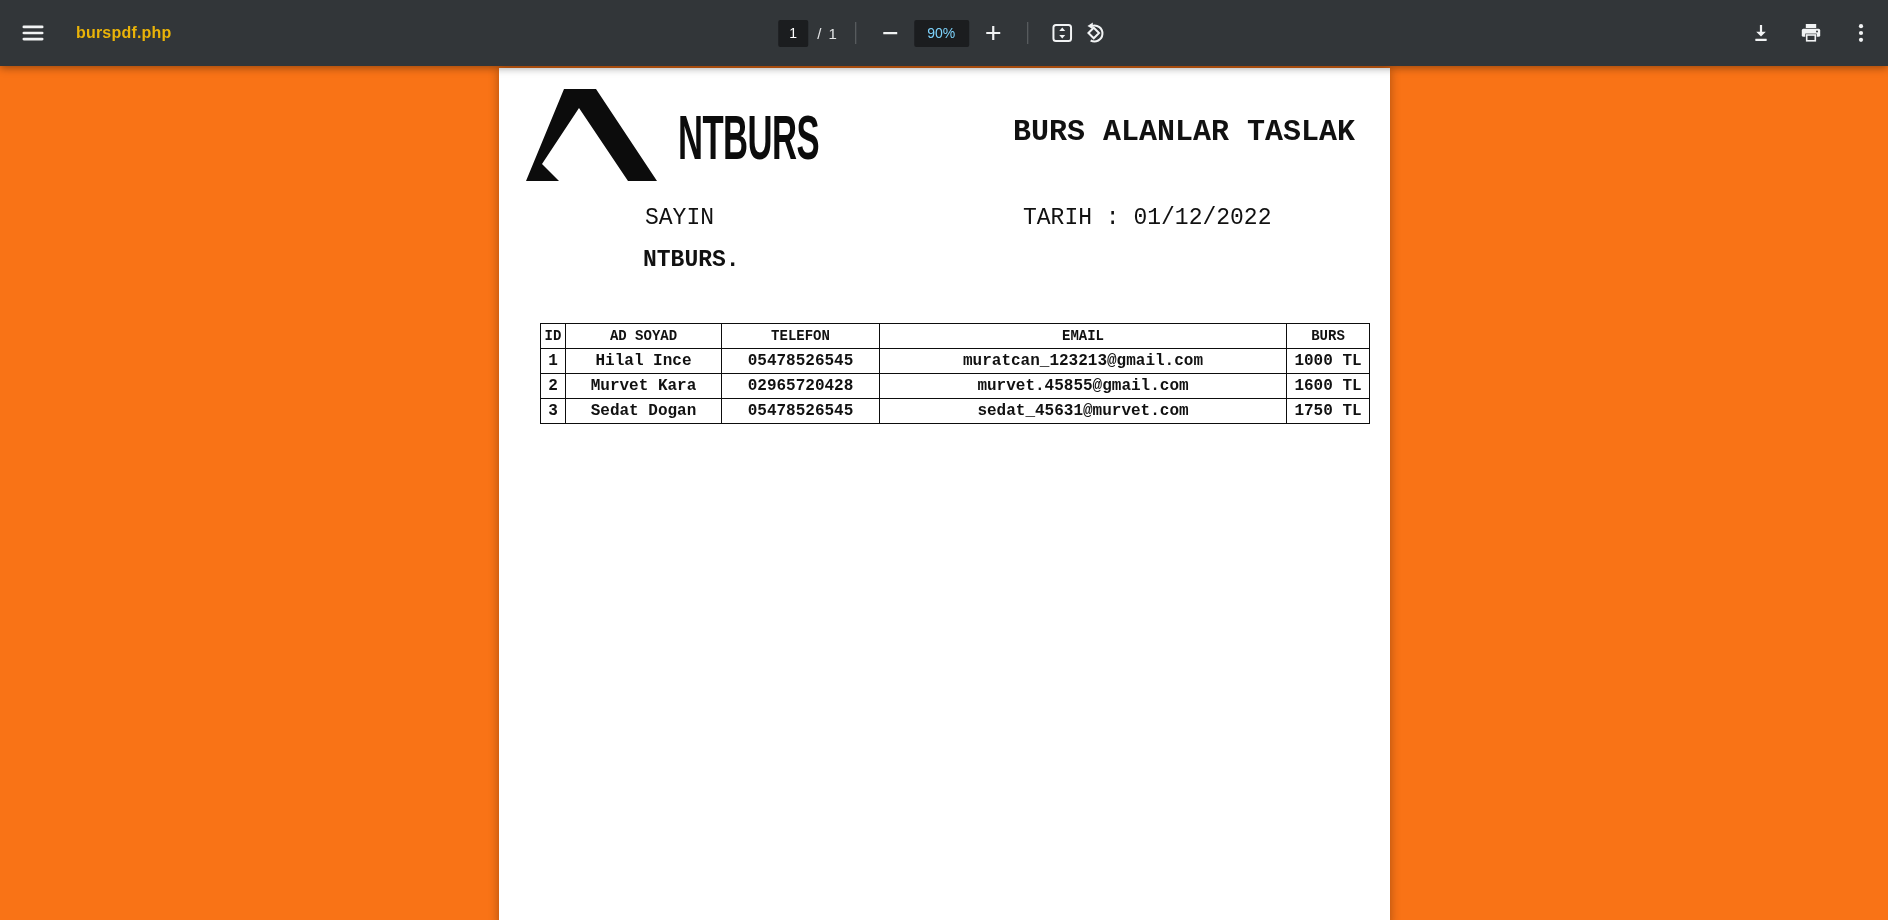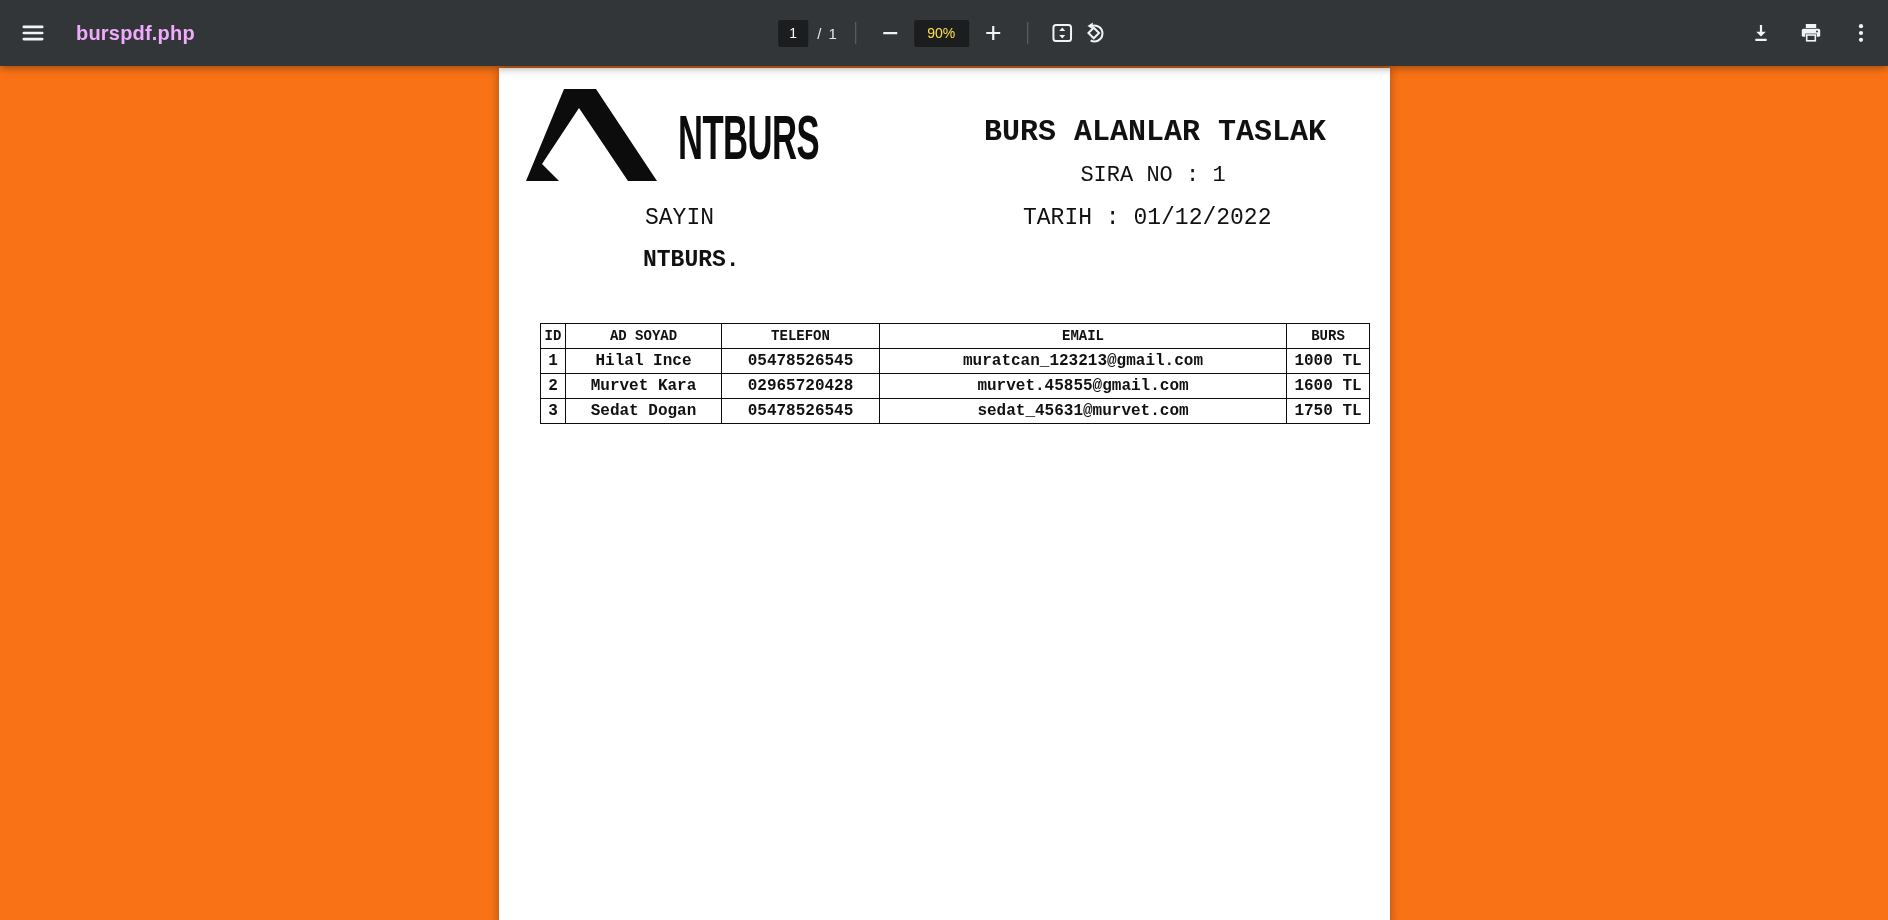--- a/index.html
+++ b/index.html
@@ -13,55 +13,55 @@
     box-shadow:0 2px 8px rgba(0,0,0,.38);
     color:#f1f3f4;
   }
   .tb-left{ display:flex; align-items:center; padding-left:14px; }
   .icon-btn{
     background:none; border:none; color:#f1f3f4; cursor:pointer;
     display:flex; align-items:center; justify-content:center;
     width:38px; height:38px; border-radius:50%;
   }
   .doc-title{
-    margin-left:24px; font-size:20px; font-weight:bold; letter-spacing:.2px; color:#f0abfc;
+    margin-left:24px; font-size:16px; font-weight:bold; letter-spacing:.2px; color:#eab308;
   }
   .tb-center{
     position:absolute; left:50%; top:50%; transform:translate(-50%,-50%);
     display:flex; align-items:center;
   }
   .page-input{
     width:30px; height:27px; background:#1b1d1f; border:none; border-radius:2px;
     color:#fff; text-align:center; font-size:14px; font-family:"Liberation Sans",sans-serif;
   }
   .page-total{ display:flex; gap:7px; margin-left:9px; font-size:15px; color:#e4e6e7; }
   .tb-divider{ width:1px; height:22px; background:#63676a; margin:0 18px; }
   .zoom-box{
-    width:55px; height:27px; background:#1b1d1f; border-radius:2px; color:#fde047;
+    width:55px; height:27px; background:#1b1d1f; border-radius:2px; color:#7dd3fc;
     font-size:14px; display:flex; align-items:center; justify-content:center; margin:0 8px;
   }
   .sq-btn{ width:32px; height:32px; border-radius:50%; }
   .tb-right{ margin-left:auto; display:flex; align-items:center; gap:12px; padding-right:8px; }
 
   
   .viewer{ position:absolute; left:0; right:0; top:66px; bottom:0; background:#f97316; overflow:hidden; }
   .page{
     position:absolute; left:499px; top:2px; width:891px; height:860px;
     background:#ffffff; box-shadow:0 0 10px rgba(0,0,0,.32);
     font-family:"Liberation Mono","DejaVu Sans Mono",monospace; color:#111;
   }
   .abs{ position:absolute; white-space:nowrap; }
 
   .logo-mark{ left:20px; top:21px; width:138px; height:92px; }
   .logo-text{
     left:179px; top:38px; font-family:"Liberation Sans",sans-serif;
     font-size:63px; line-height:63px; font-weight:bold; color:#0c0c0c;
     transform:scaleX(.55); transform-origin:left top; letter-spacing:-1px;
   }
-  .doc-heading{ left:456px; top:48px; width:400px; text-align:center; font-size:30px; line-height:33px; font-weight:bold; letter-spacing:0; }
+  .doc-heading{ left:456px; top:48px; width:400px; text-align:right; font-size:30px; line-height:33px; font-weight:bold; letter-spacing:0; }
   .sira-line   { left:454px; top:96px;  width:400px; text-align:center; font-size:22px; line-height:23px; }
   .sayin-line  { left:146px; top:139px; font-size:23px; line-height:23px; }
   .tarih-line  { left:524px; top:139px; width:270px; text-align:left; font-size:23px; line-height:23px; }
   .recipient   { left:144px; top:181px; font-size:23px; line-height:23px;font-weight:bold; }
 
   .burs-table{
     position:absolute; left:41px; top:255px;
     border-collapse:collapse; table-layout:fixed; width:829px;
   }
   .burs-table th, .burs-table td{
@@ -167,21 +167,20 @@
 
 <div class="viewer">
   <div class="page">
 
     <svg class="abs logo-mark" viewBox="0 0 138 92" preserveAspectRatio="none">
       <path d="M45 0 L77 0 L138 92 L109 92 L60 19 L23 75 L40 92 L7 92 Z" fill="#0c0c0c"></path>
     </svg>
     <div class="abs logo-text">NTBURS</div>
 
     <div class="abs doc-heading">BURS ALANLAR TASLAK</div>
-    <div class="abs sira-line">SIRA NO : 1</div>
     <div class="abs sayin-line">SAYIN</div>
     <div class="abs tarih-line">TARIH : 01/12/2022</div>
     <div class="abs recipient">NTBURS.</div>
 
     <table class="burs-table">
       <colgroup>
         <col style="width:25px">
           <col style="width:156px">
           <col style="width:158px">
           <col style="width:407px">

